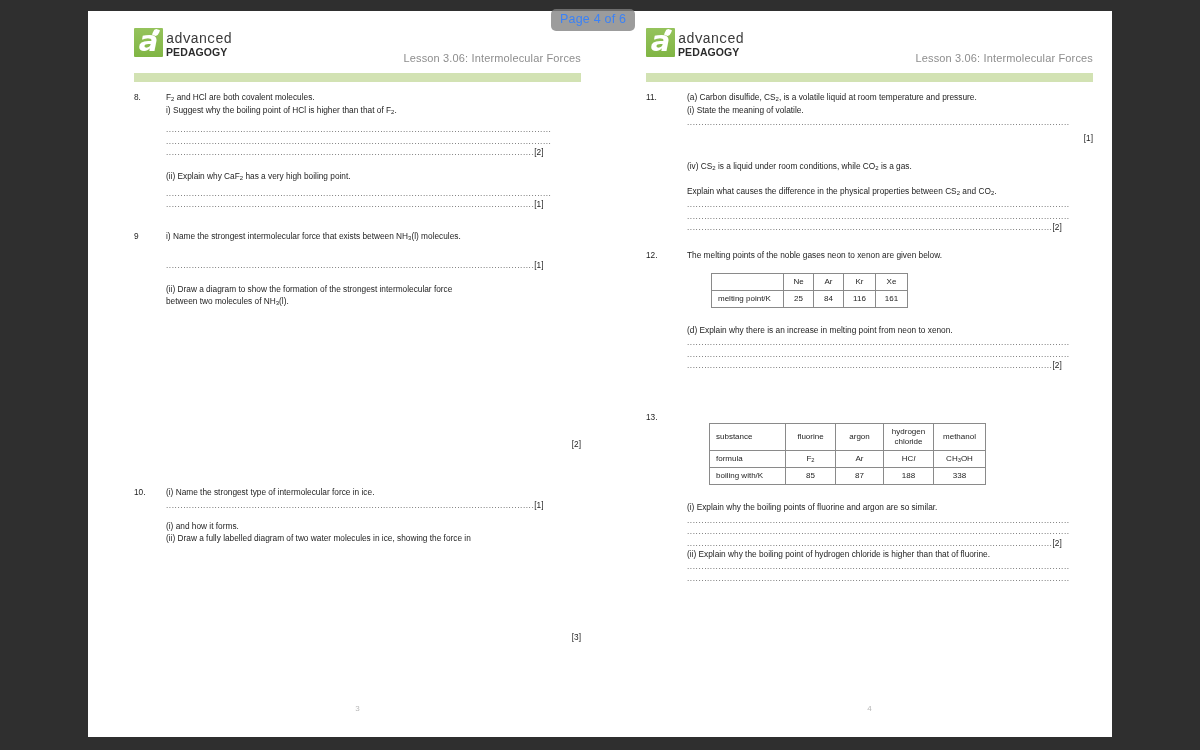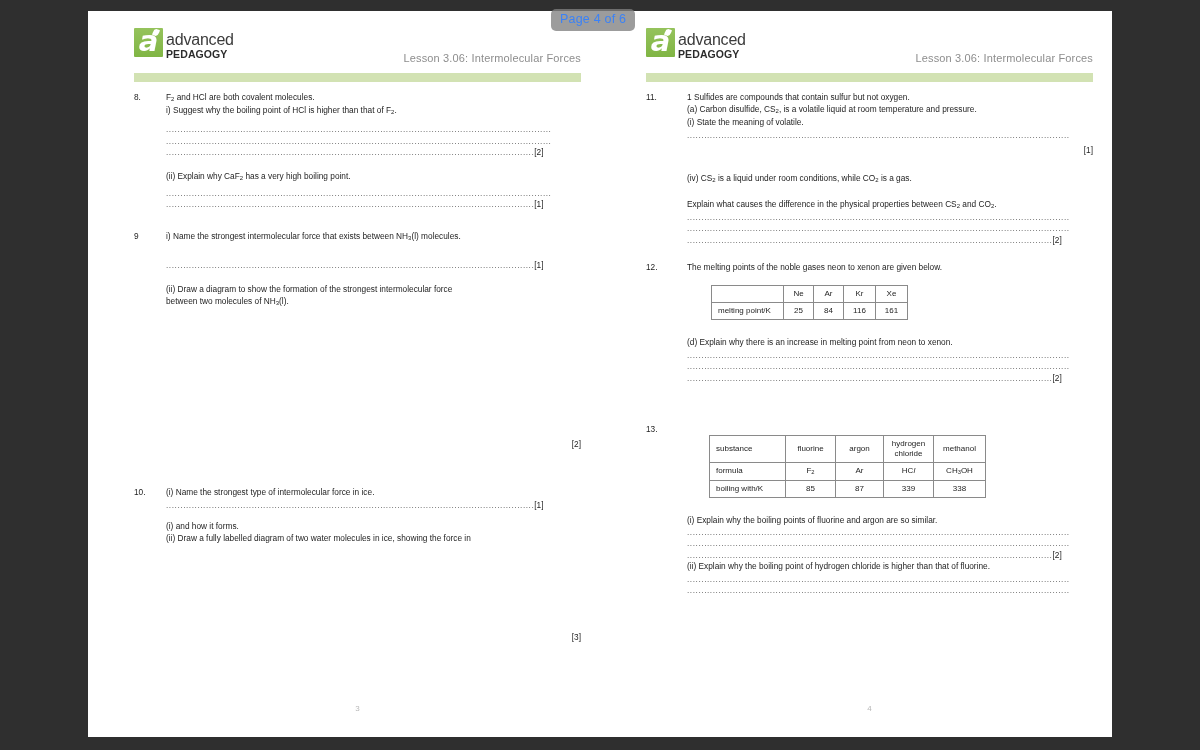--- a/index.html
+++ b/index.html
@@ -69,22 +69,22 @@
     background: #ffffff;
     border-radius: 60% 10% 60% 10%;
     transform: rotate(20deg);
   }
   .logo-text {
     margin-left: 3px;
     line-height: 1;
     padding-top: 4px;
   }
   .logo-text .l1 {
-    font-family: Liberation Sans, sans-serif;
-    font-size: 16px;
+    font-family: Liberation Mono, monospace;
+    font-size: 14px;
     color: #3b3b3b;
     letter-spacing: -0.2px;
     display: block;
   }
   .logo-text .l2 {
     font-family: "Liberation Sans", sans-serif;
     font-size: 10.5px;
     font-weight: bold;
     color: #2b2b2b;
     letter-spacing: 0.1px;
@@ -297,21 +297,20 @@
           </div>
           <div class="hdr-title">Lesson 3.06: Intermolecular Forces</div>
           <div class="green-bar"></div>
         </div>
 
         <div class="body">
 
           <div class="q">
             <div class="qnum">11.</div>
             <div class="qbody">
-              <span class="line">1 Sulfides are compounds that contain sulfur but not oxygen.</span>
               <span class="line">(a) Carbon disulfide, CS<sub>2</sub>, is a volatile liquid at room temperature and pressure.</span>
               <span class="line">(i) State the meaning of volatile.</span>
               <span class="dots"><span class="fill">......................................................................................................................................</span></span>
               <div class="sp4"></div>
               <span class="mark-right">[1]</span>
               <div class="sp16"></div>
               <span class="line">(iv) CS<sub>2</sub> is a liquid under room conditions, while CO<sub>2</sub> is a gas.</span>
               <div class="sp12"></div>
               <span class="line">Explain what causes the difference in the physical properties between CS<sub>2</sub> and CO<sub>2</sub>.</span>
               <span class="dots"><span class="fill">......................................................................................................................................</span></span>
@@ -376,21 +375,21 @@
                     <td class="lbl">formula</td>
                     <td>F<sub>2</sub></td>
                     <td>Ar</td>
                     <td>HC<span class="ital">l</span></td>
                     <td>CH<sub>3</sub>OH</td>
                   </tr>
                   <tr>
                     <td class="lbl">boiling with/K</td>
                     <td>85</td>
                     <td>87</td>
-                    <td>339</td>
+                    <td>188</td>
                     <td>338</td>
                   </tr>
                 </tbody>
                   </table>
               </div>
               <div class="sp16"></div>
               <span class="line">(i) Explain why the boiling points of fluorine and argon are so similar.</span>
               <span class="dots"><span class="fill">......................................................................................................................................</span></span>
               <span class="dots"><span class="fill">......................................................................................................................................</span></span>
               <span class="dots"><span class="fill">................................................................................................................................</span><span class="mark">[2]</span></span>

